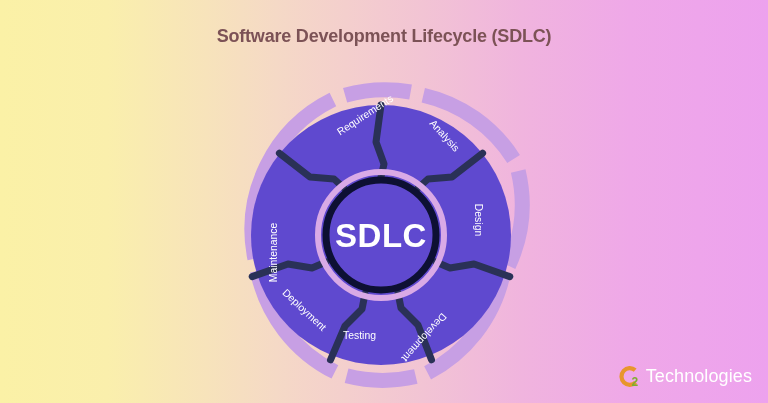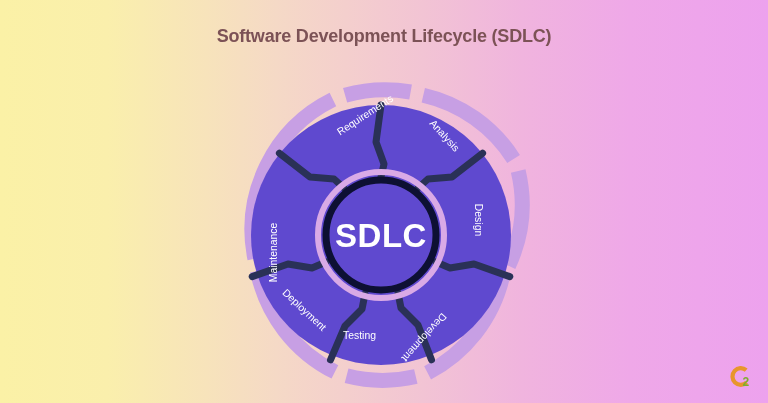--- a/index.html
+++ b/index.html
@@ -162,15 +162,16 @@
     </svg>
   </div>
 
   <div id="logo">
     <svg id="logo-mark" viewBox="0 0 26 26" xmlns="http://www.w3.org/2000/svg">
       <path d="M 20.6 19.4 A 8.3 8.3 0 1 1 20.2 7.2" fill="none" stroke="#e8962c" stroke-width="4.2" stroke-linecap="butt"></path>
       <text x="16.5" y="22.5" font-family="Liberation Sans, sans-serif" font-size="12" font-weight="bold" fill="#7fae2f">
         <tspan>2</tspan>
       </text>
     </svg>
+    <span id="logo-text">Technologies</span>
   </div>
 
 </div>
 
 </body></html>

